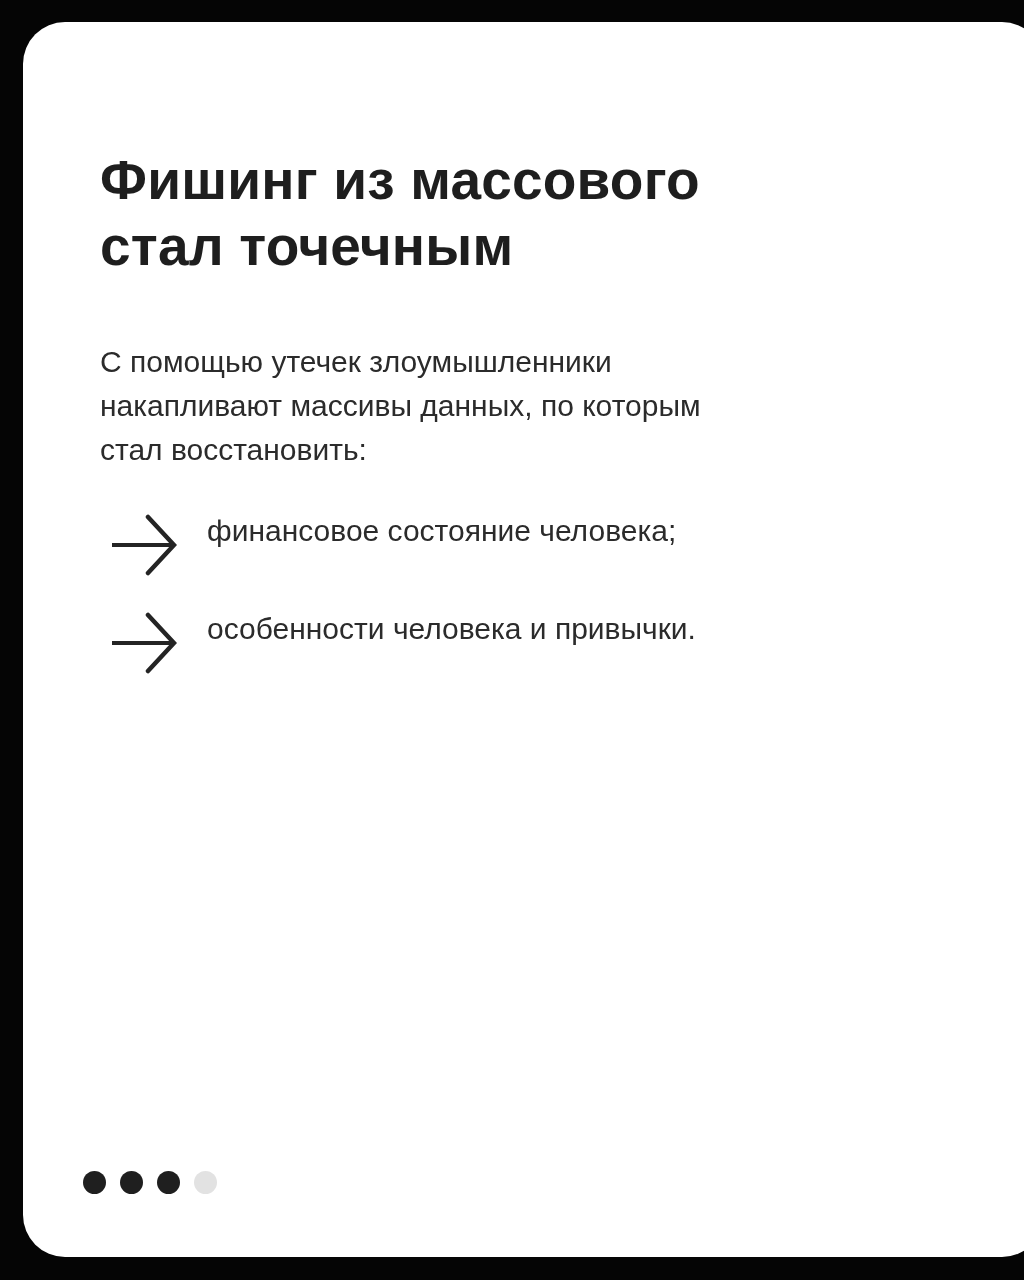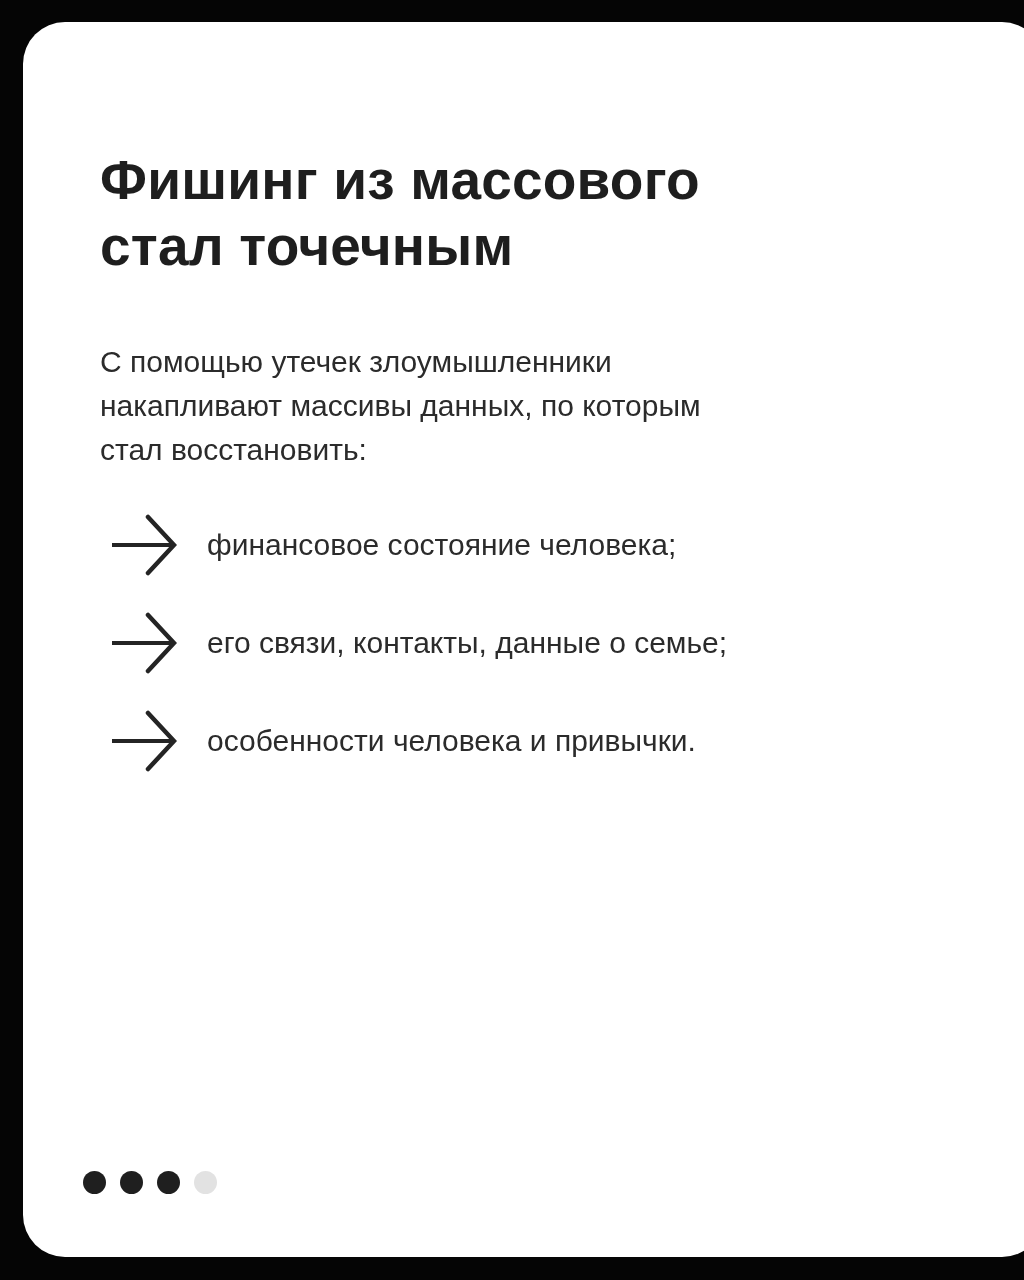--- a/index.html
+++ b/index.html
@@ -40,21 +40,21 @@
     white-space: pre-line;
   }
   .bullets {
     position: absolute;
     left: 88px; top: 492px;
     margin: 0; padding: 0;
     list-style: none;
   }
   .bullets li {
     display: flex;
-    align-items: center;
+    align-items: flex-start;
     height: 62px;
     margin-bottom: 36px;
   }
   .bullets li .arrow {
     flex: 0 0 66px;
     width: 66px; height: 62px;
     margin-right: 30px;
   }
   .bullets li .label {
     font-size: 30px;
@@ -92,27 +92,20 @@
         <line x1="1" y1="31" x2="60" y2="31" stroke="#242424" stroke-width="4"></line>
         <polyline points="37,3 63,31 37,59" stroke="#242424" stroke-width="4.5" fill="none" stroke-linecap="round"></polyline>
       </svg>
       <span class="label">финансовое состояние человека;</span>
     </li>
     <li>
       <svg class="arrow" viewBox="0 0 66 62" fill="none" xmlns="http://www.w3.org/2000/svg">
         <line x1="1" y1="31" x2="60" y2="31" stroke="#242424" stroke-width="4"></line>
         <polyline points="37,3 63,31 37,59" stroke="#242424" stroke-width="4.5" fill="none" stroke-linecap="round"></polyline>
       </svg>
-      <span class="label">его связи, контакты, данные о семье;</span>
-    </li>
-    <li>
-      <svg class="arrow" viewBox="0 0 66 62" fill="none" xmlns="http://www.w3.org/2000/svg">
-        <line x1="1" y1="31" x2="60" y2="31" stroke="#242424" stroke-width="4"></line>
-        <polyline points="37,3 63,31 37,59" stroke="#242424" stroke-width="4.5" fill="none" stroke-linecap="round"></polyline>
-      </svg>
       <span class="label">особенности человека и привычки.</span>
     </li>
   </ul>
 
   <div class="pagination">
     <span class="dot" style="background: rgb(31, 31, 31);"></span>
     <span class="dot" style="background: rgb(31, 31, 31);"></span>
     <span class="dot" style="background: rgb(31, 31, 31);"></span>
     <span class="dot" style="background: rgb(226, 226, 226);"></span>
   </div>

